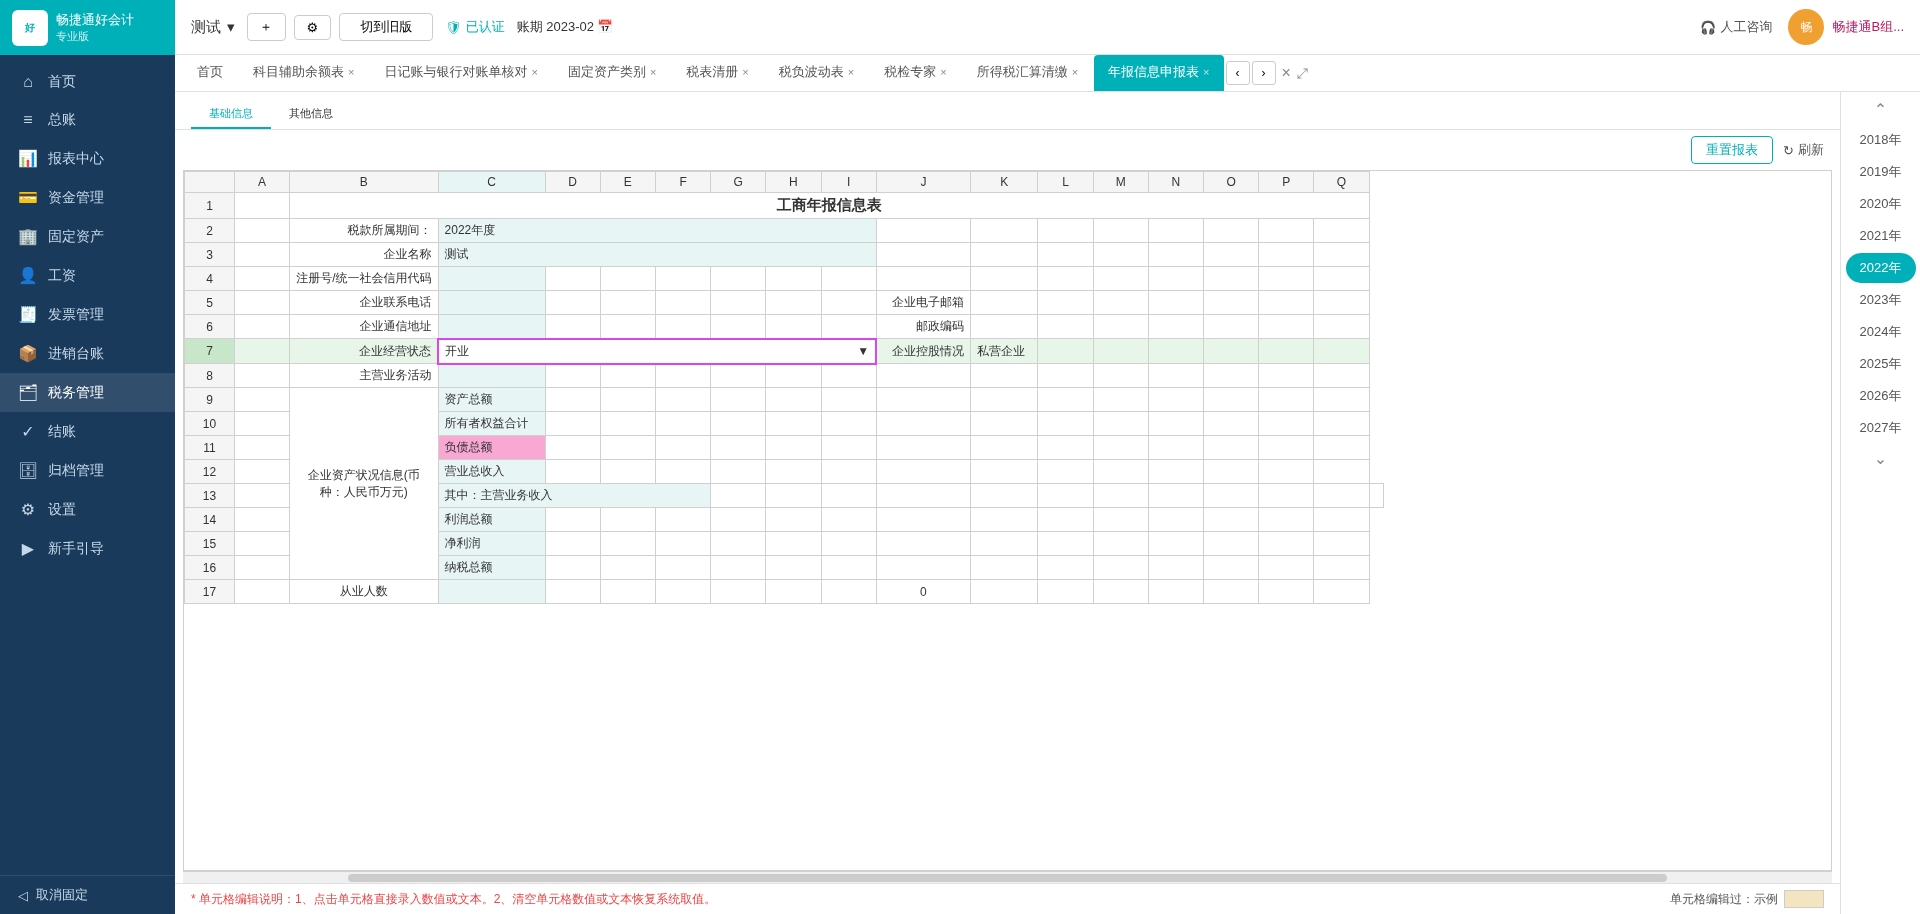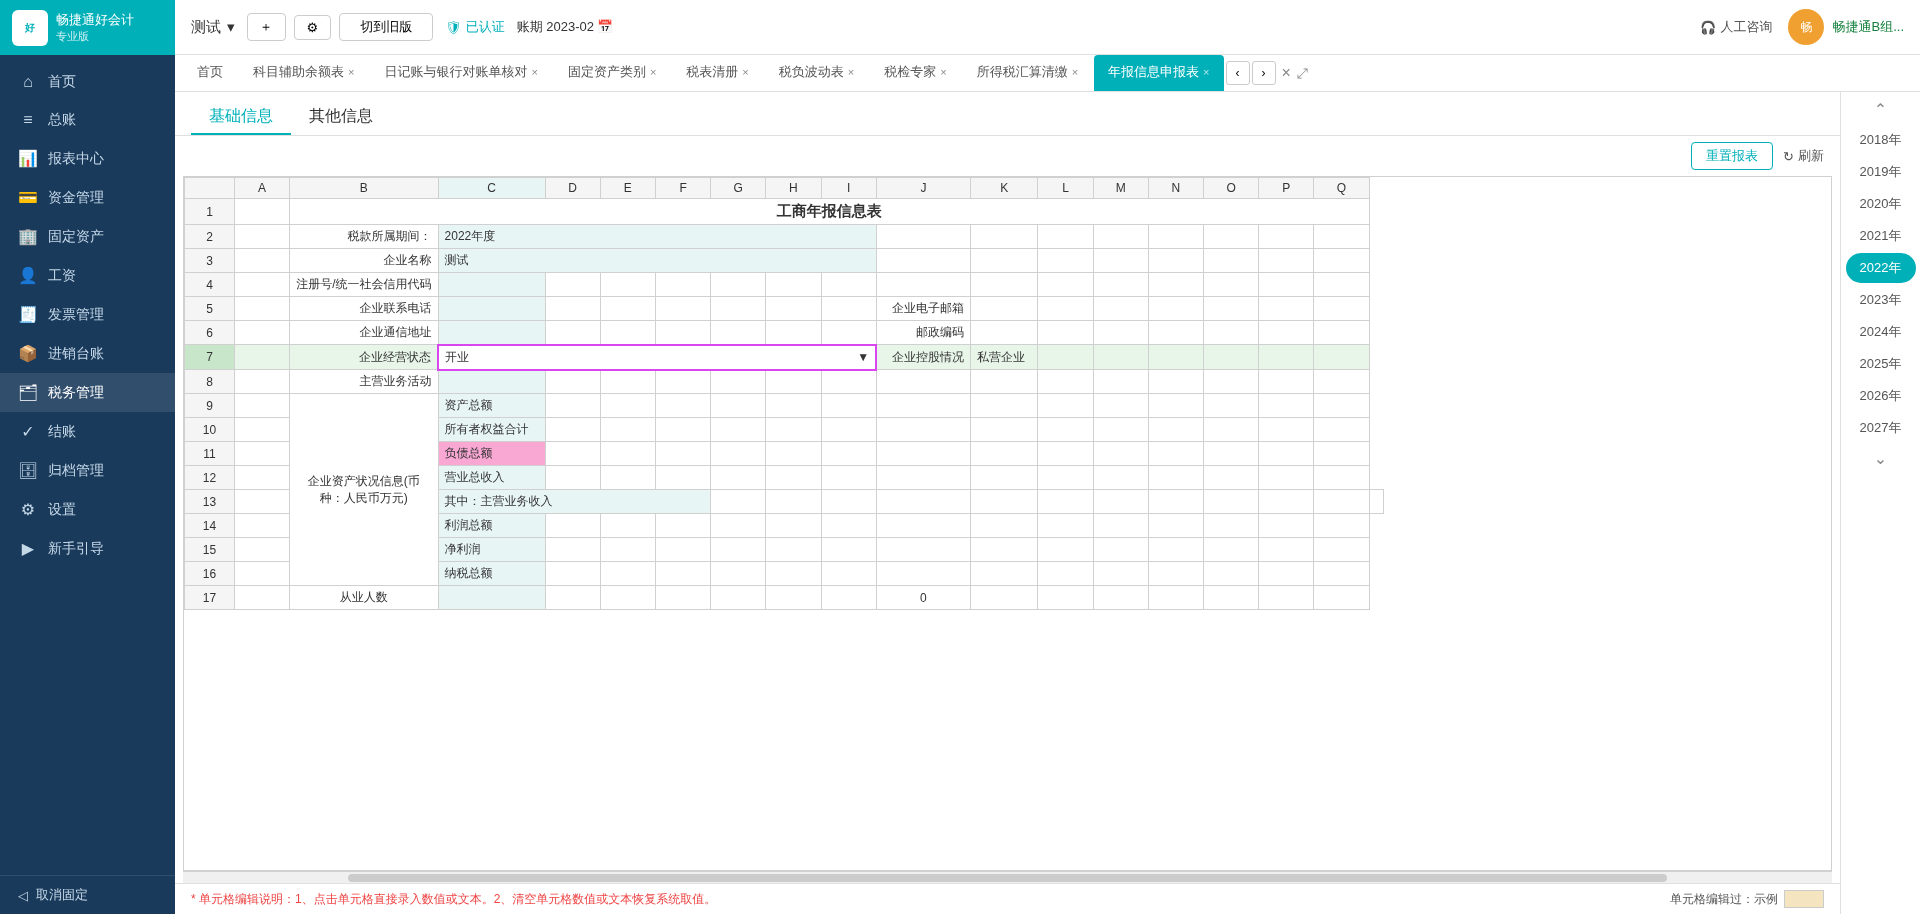--- a/index.html
+++ b/index.html
@@ -97,21 +97,21 @@
       display: flex;
       align-items: center;
       gap: 4px;
       color: #00b0b9;
       font-size: 13px;
     }
     .topbar-period { color: #333; font-size: 13px; }
     .topbar-right { margin-left: auto; display: flex; align-items: center; gap: 16px; }
     .topbar-right .service { display: flex; align-items: center; gap: 4px; color: #555; cursor: pointer; }
     .topbar-avatar { width: 36px; height: 36px; border-radius: 50%; background: #f0a030; display: flex; align-items: center; justify-content: center; color: #fff; font-size: 12px; }
-    .topbar-username { color: #15803d; font-size: 13px; }
+    .topbar-username { color: #be185d; font-size: 13px; }
 
     
     .tabs-bar {
       background: #fff;
       display: flex;
       align-items: center;
       border-bottom: 1px solid #e0e0e0;
       flex-shrink: 0;
       padding: 0 8px;
       gap: 2px;
@@ -137,21 +137,21 @@
     .content { flex: 1; display: flex; overflow: hidden; background: #fff; }
 
     
     .sheet-area { flex: 1; display: flex; flex-direction: column; overflow: hidden; }
 
     
     .sub-tabs { display: flex; gap: 0; padding: 8px 16px 0; border-bottom: 1px solid #e0e0e0; background: #fff; }
     .sub-tab {
       padding: 6px 18px;
       cursor: pointer;
-      font-size: 16px;
+      font-size: 11px;
       color: #333;
       border-bottom: 2px solid transparent;
     }
     .sub-tab.active { color: #00b0b9; border-bottom: 2px solid #00b0b9; }
 
     
     .sheet-toolbar {
       display: flex;
       justify-content: flex-end;
       padding: 6px 16px;

